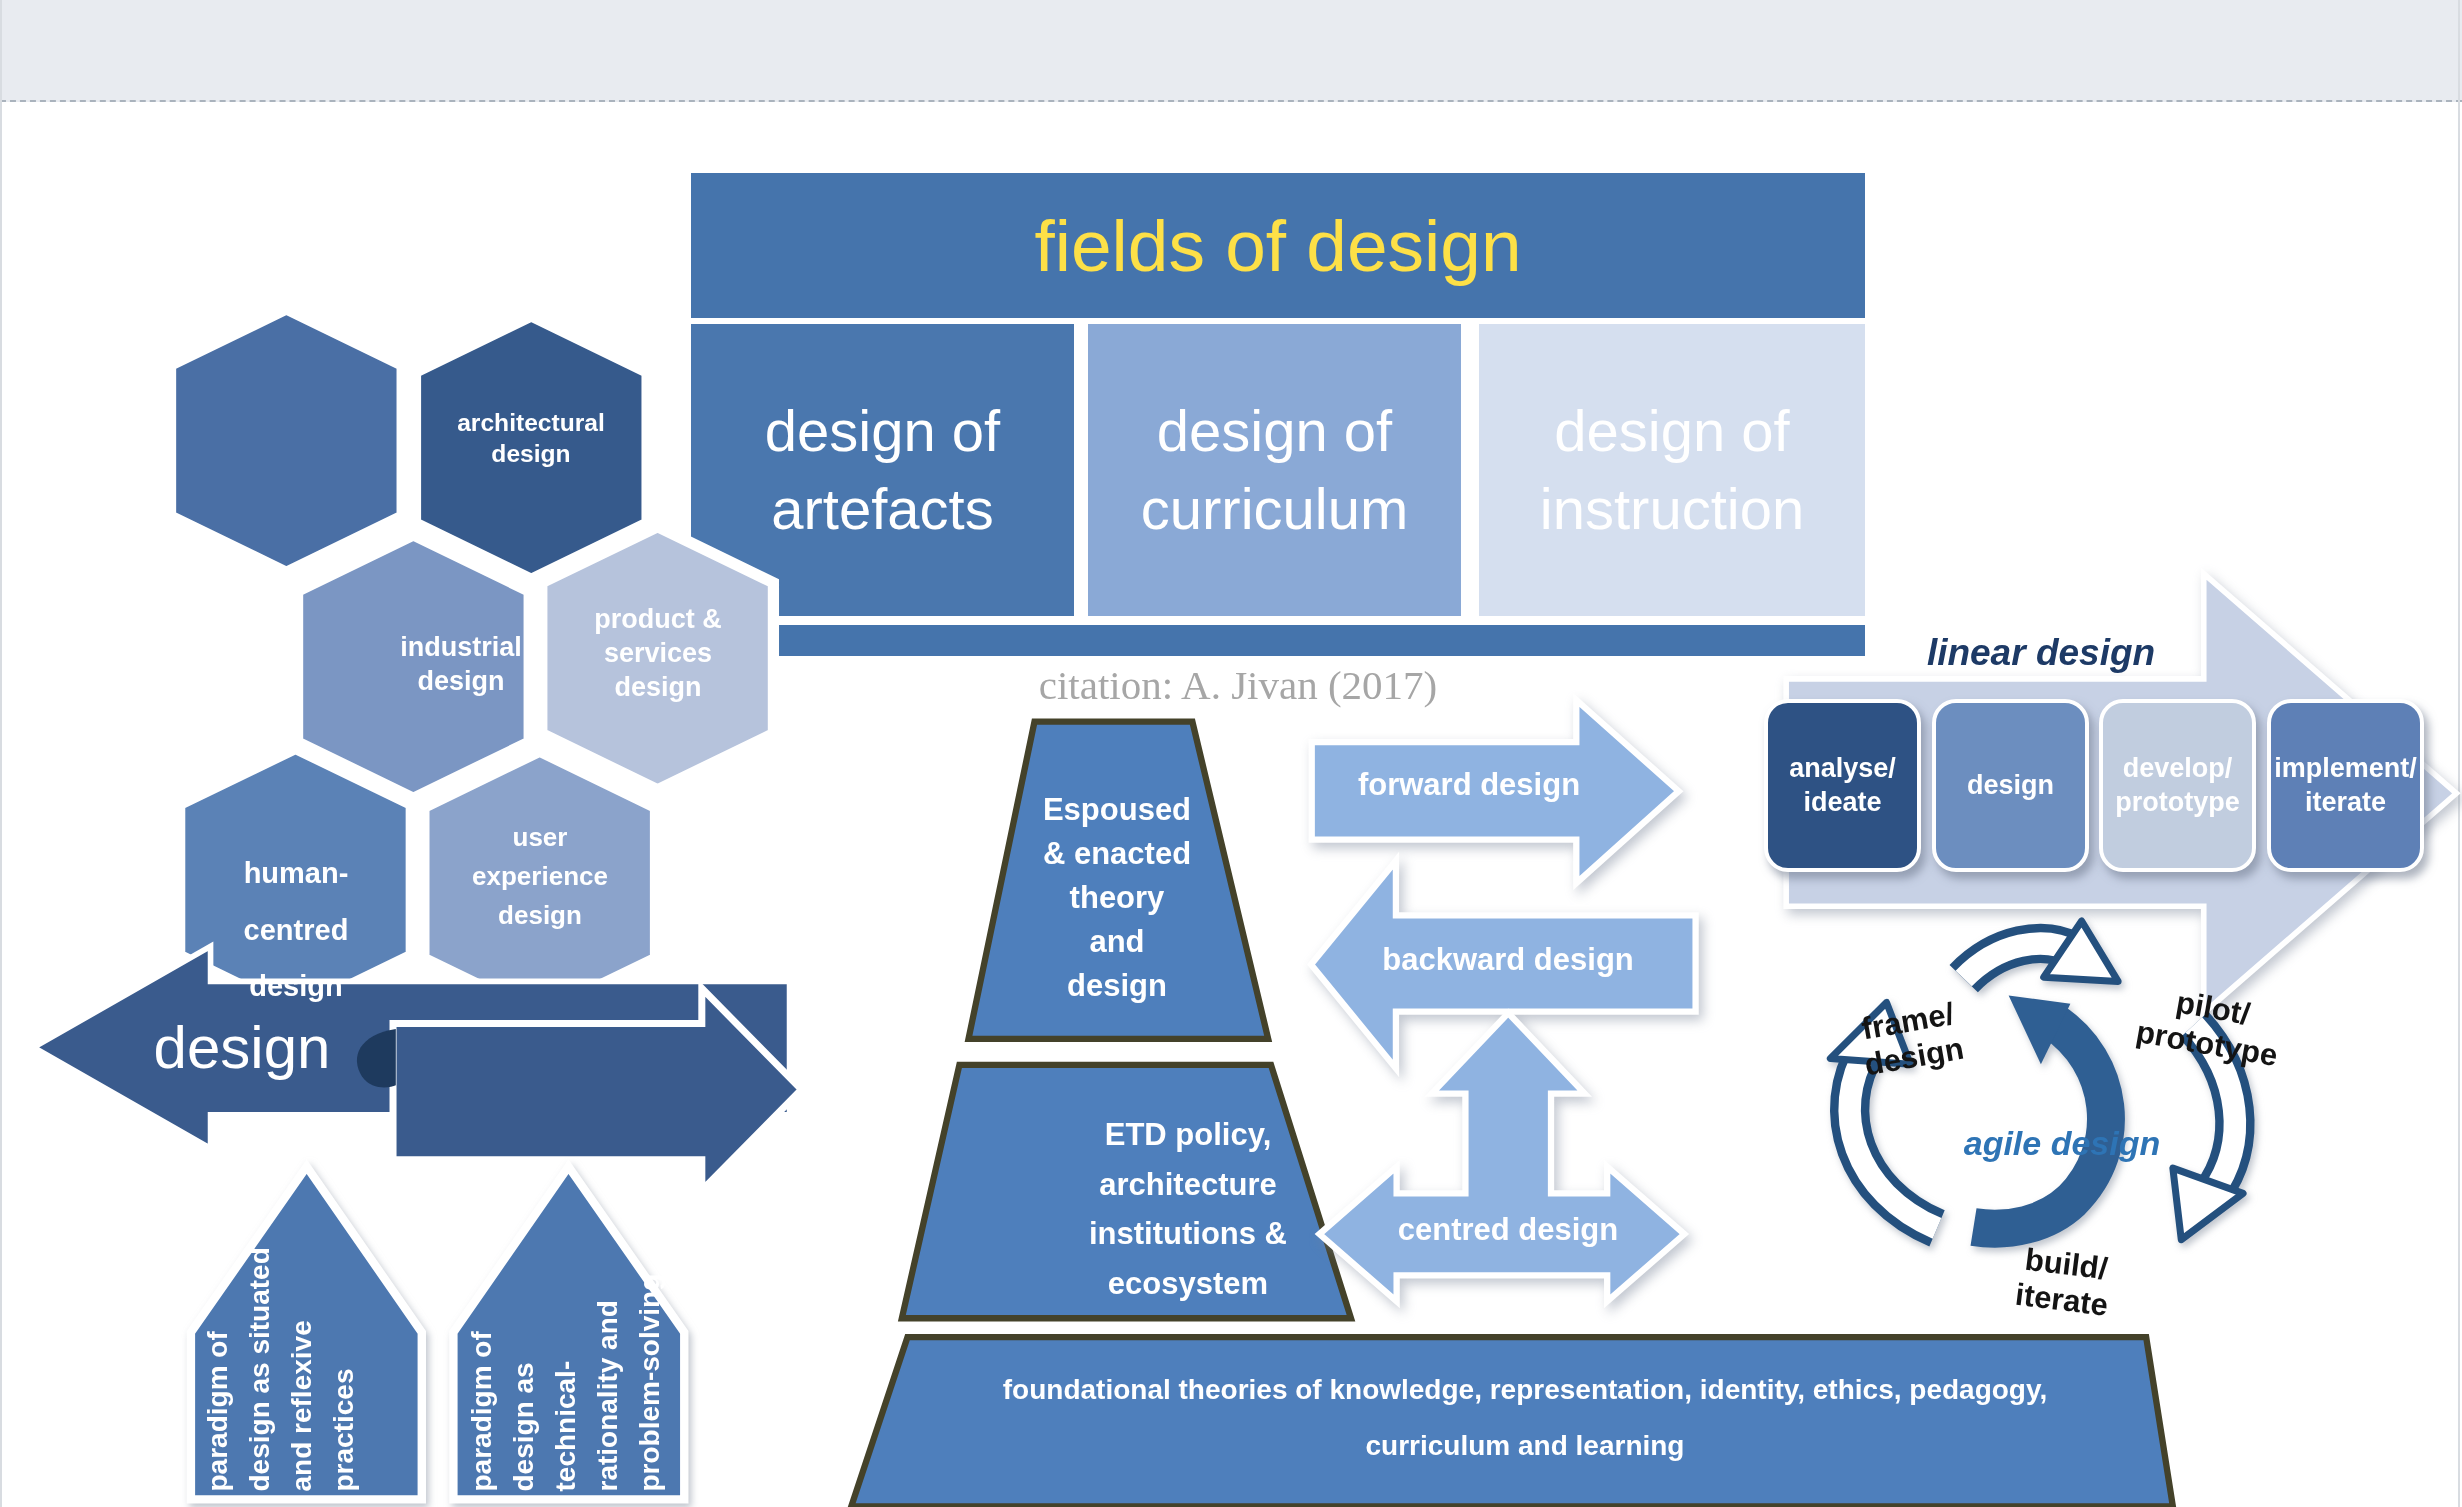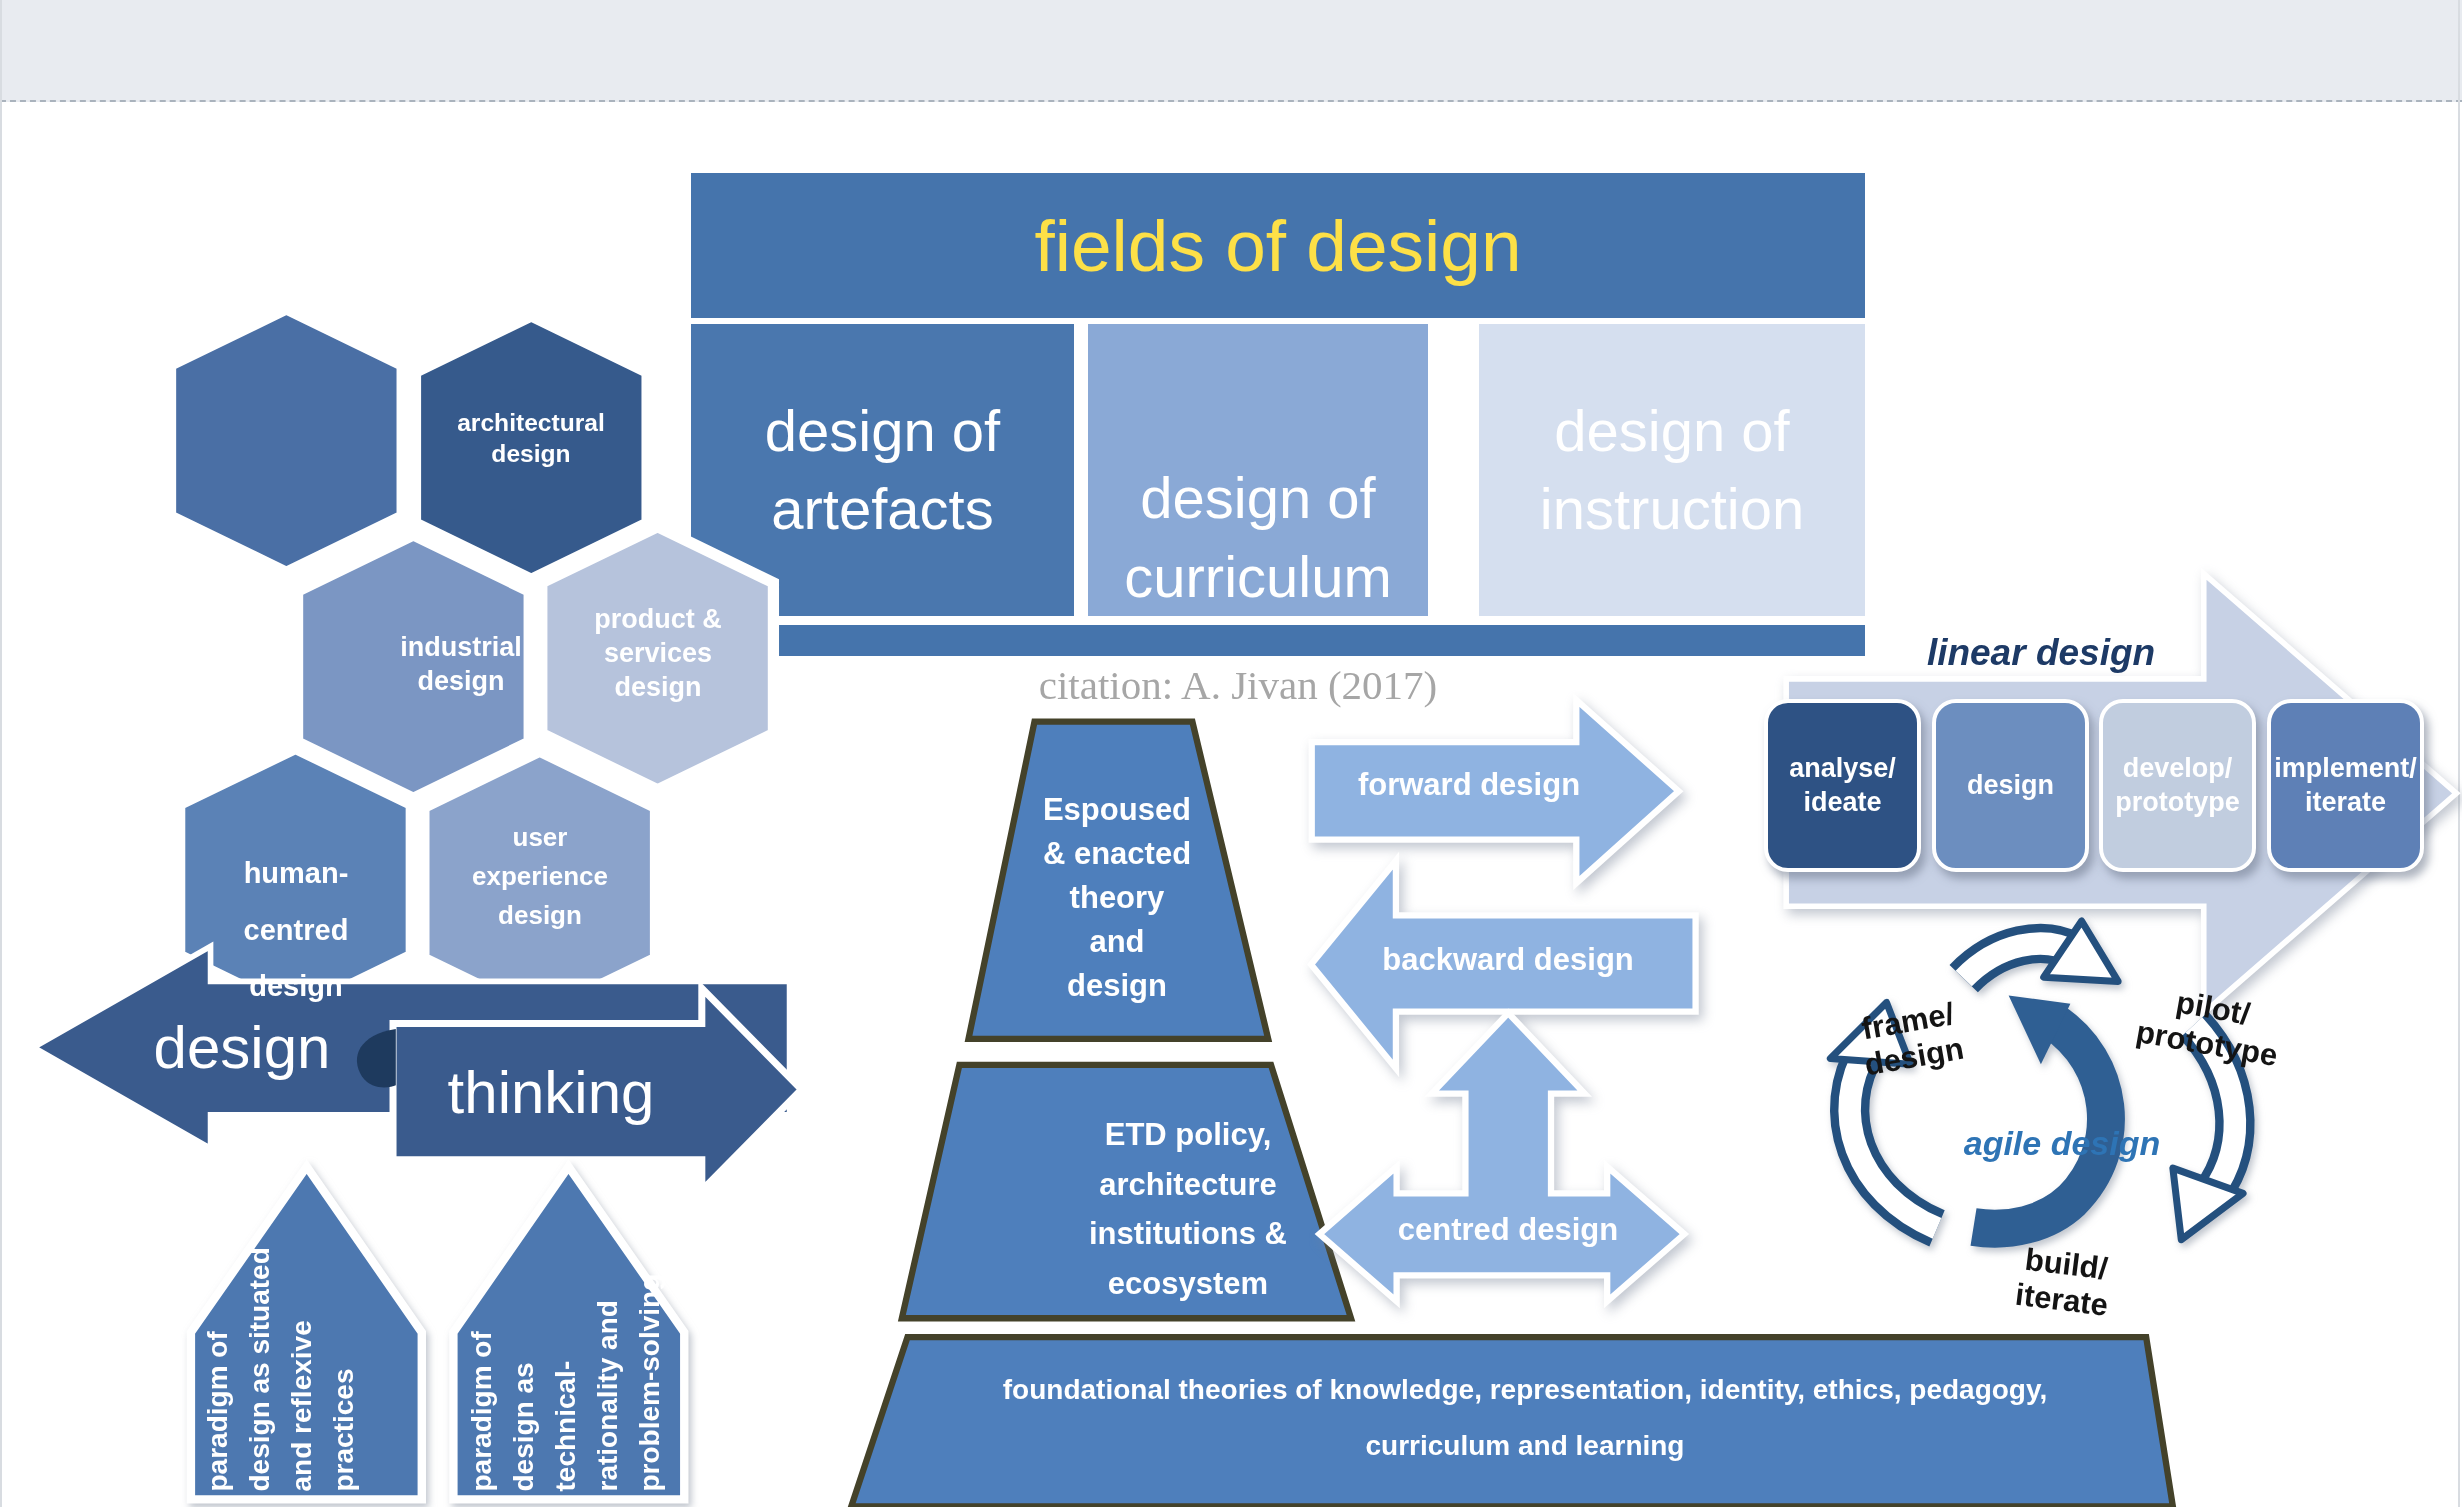--- a/index.html
+++ b/index.html
@@ -41,21 +41,21 @@
   <div class="abs edge" style="left:0;"></div>
   <div class="abs edge" style="left:2458px;"></div>
 
   <div class="abs fieldsbar">
     <span>fields of design</span>
   </div>
   <div class="abs fbox" style="left:691px;width:383px;background:#4a77ae;">
     <div><span>design of</span>
          <span>artefacts</span></div>
   </div>
-  <div class="abs fbox" style="left:1088px;width:340px;background:#8aa9d6;align-items:flex-end;">
+  <div class="abs fbox" style="left:1088px;width:373px;background:#8aa9d6;">
     <div><span>design of</span>
          <span>curriculum</span></div>
   </div>
   <div class="abs fbox" style="left:1479px;width:386px;background:#d5dfef;">
     <div><span>design of</span>
          <span>instruction</span></div>
   </div>
   <div class="abs fstrip"></div>
 
   <div class="abs citation">citation: A. Jivan (2017)</div>
@@ -132,21 +132,20 @@
     <span>centred</span>
     <span>design</span>
   </div>
   <div class="lbl" style="left:540px;top:876px;font-size:26px;line-height:1.5;">
     <span>user</span>
     <span>experience</span>
     <span>design</span>
   </div>
 
   <div class="lbl" style="left:242px;top:1047px;font-size:60px;font-weight:400;">design</div>
-  <div class="lbl" style="left:551px;top:1092px;font-size:60px;font-weight:400;">thinking</div>
 
   <div class="vtext" style="left:302px;top:1358px;width:267px;height:211px;transform:translate(-50%,-50%) rotate(-90deg);">
     <span>paradigm of</span>
     <span>design as situated</span>
     <span>and reflexive</span>
     <span>practices</span>
   </div>
   <div class="vtext" style="left:566px;top:1358px;width:267px;height:211px;transform:translate(-50%,-50%) rotate(-90deg);">
     <span>paradigm of</span>
     <span>design as</span>

